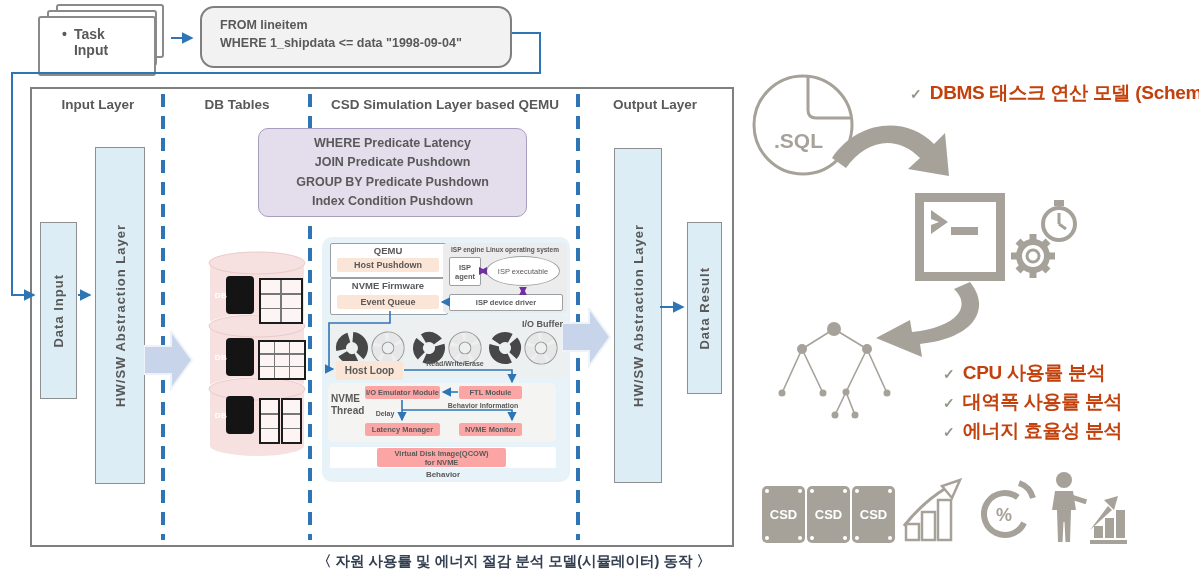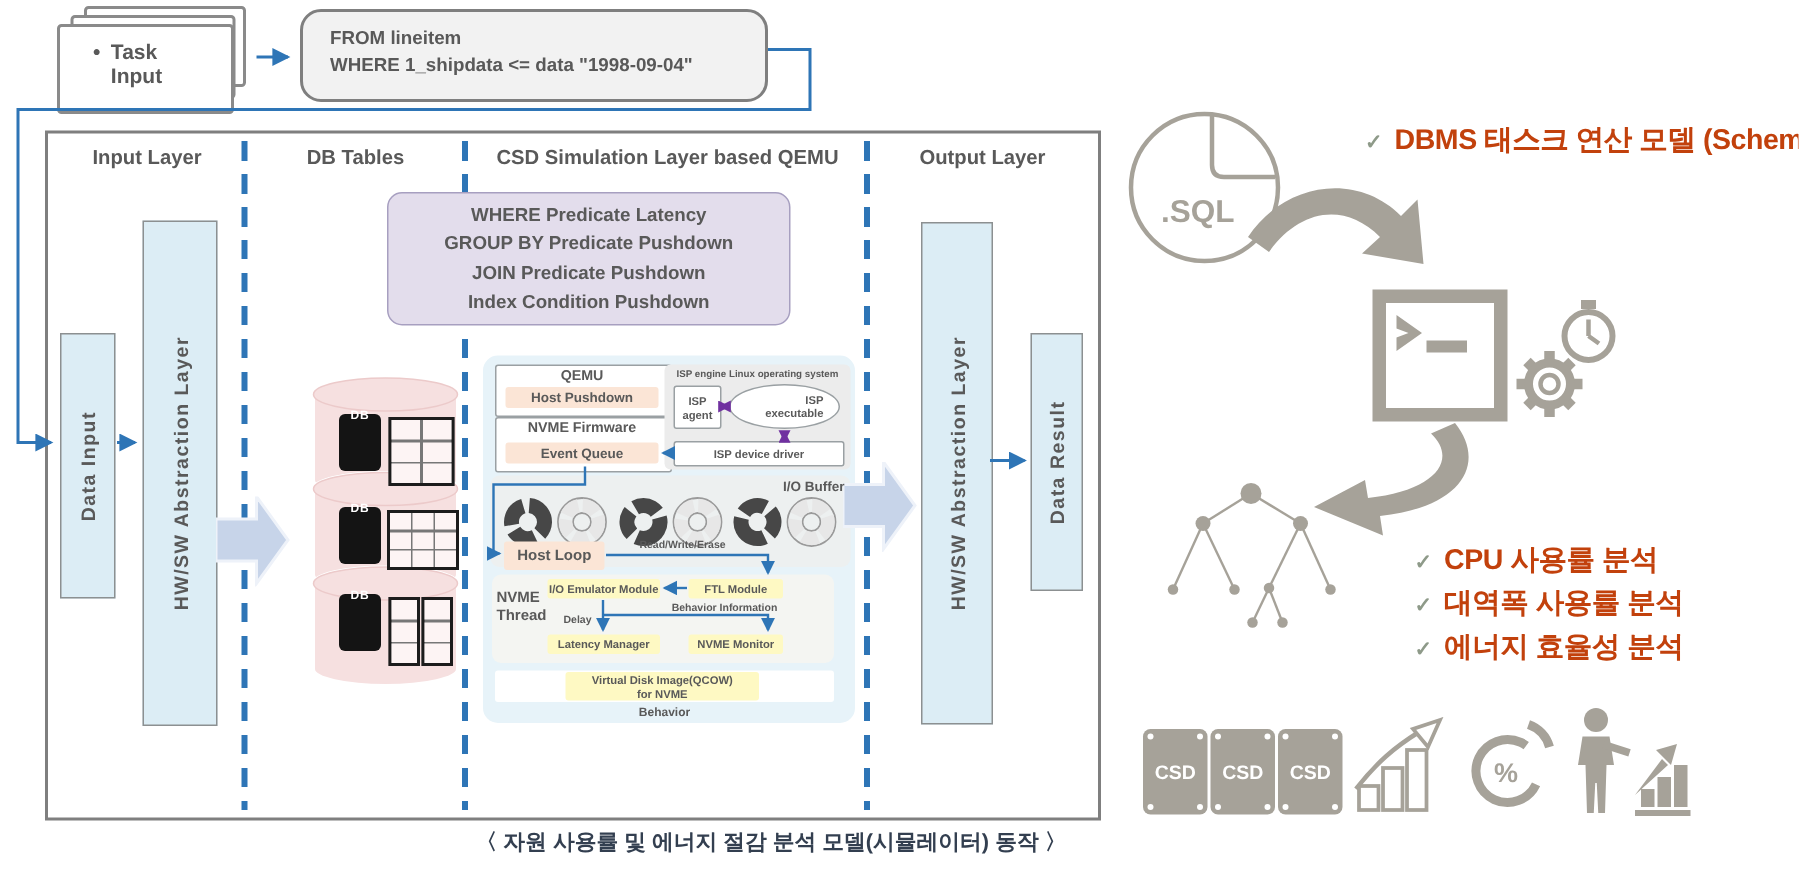--- a/index.html
+++ b/index.html
@@ -23,27 +23,27 @@
   .vtext{writing-mode:vertical-rl;transform:rotate(180deg);font-weight:bold;font-size:13px;color:#595959;letter-spacing:1px;white-space:nowrap}
   
   .csd{left:322px;top:237px;width:248px;height:245px;background:#e7f3f9;border-radius:10px;z-index:2}
   .wbox{position:absolute;background:#fff;border:1px solid #9aa0a3;border-radius:2px}
   .minihdr{position:absolute;font-size:9.5px;font-weight:bold;color:#595959;text-align:center}
   .orange{position:absolute;background:#fbe5d6;border-radius:2px;display:flex;align-items:center;justify-content:center;
           font-size:9px;font-weight:bold;color:#595959}
   .grayzone{position:absolute;background:#ececec;border-radius:4px}
   .tiny{position:absolute;font-size:6.5px;font-weight:bold;color:#595959;text-align:center}
   .small8{position:absolute;font-size:8px;font-weight:bold;color:#595959}
-  .green{position:absolute;background:#fef9c3;border-radius:2px;display:flex;align-items:center;justify-content:center;
+  .green{position:absolute;background:#fca5a5;border-radius:2px;display:flex;align-items:center;justify-content:center;
          font-size:7.5px;font-weight:bold;color:#595959;text-align:center}
   .donutzone{left:327px;top:317px;width:240px;height:61px;background:#edf0f0;border-radius:6px;z-index:2}
   .nvmezone{left:328px;top:383px;width:228px;height:59px;background:#f4f5f2;border-radius:6px;z-index:2}
   .whitestrip{left:330px;top:447px;width:226px;height:21px;background:#fff;border-radius:2px;z-index:2}
   
-  .dbcard{position:absolute;background:#141414;border-radius:4px;z-index:3;display:flex;flex-direction:column;
+  .dbcard{position:absolute;background:#141414;border-radius:4px;z-index:3;display:flex;
           align-items:center;justify-content:center;gap:19px}
   .dbcard .lbl{color:#fff;font-size:8px;font-weight:bold;letter-spacing:.5px}
   .dbcard .bar{width:16px;height:2.5px;background:#fff}
   .tbl{position:absolute;z-index:3;display:grid;gap:1.5px;background:#777;border:2px solid #1c1c1c}
   .tbl span{background:#fdf4f4}
   
   .knote{position:absolute;display:flex;gap:8px;align-items:baseline;font-weight:bold;white-space:nowrap}
   .knote .chk{color:#8e9a89;font-size:14px}
   .knote .txt{color:#c2410c;font-size:19px;letter-spacing:-0.3px}
   .chip{position:absolute;width:43px;height:57px;background:#a6a299;border-radius:5px;z-index:2;
@@ -80,22 +80,22 @@
 <div class="abs hdr" style="left:35px;top:97px;width:126px">Input Layer</div>
 <div class="abs hdr" style="left:168px;top:97px;width:138px">DB Tables</div>
 <div class="abs hdr" style="left:315px;top:97px;width:260px">CSD Simulation Layer based QEMU</div>
 <div class="abs hdr" style="left:582px;top:97px;width:146px">Output Layer</div>
 <div class="abs dash" style="left:161px;top:94px;height:446px"></div>
 <div class="abs dash" style="left:308px;top:94px;height:446px"></div>
 <div class="abs dash" style="left:576px;top:94px;height:446px"></div>
 
 <div class="abs purple">
   <div>WHERE Predicate Latency</div>
+  <div>JOIN Predicate Pushdown</div>
   <div>GROUP BY Predicate Pushdown</div>
-  <div>JOIN Predicate Pushdown</div>
   <div>Index Condition Pushdown</div>
 </div>
 
 <div class="abs vbox" style="left:40px;top:222px;width:35px;height:175px">
   <span class="vtext">Data Input</span>
 </div>
 <div class="abs vbox" style="left:95px;top:147px;width:48px;height:335px">
   <span class="vtext">HW/SW Abstraction Layer</span>
 </div>
 
@@ -170,21 +170,21 @@
 <div class="minihdr" style="left:330px;top:245px;width:116px;z-index:4">QEMU</div>
 <div class="orange" style="left:337px;top:258px;width:102px;height:14px;z-index:4">Host Pushdown</div>
 
 <div class="wbox" style="left:330px;top:278px;width:116px;height:35px;z-index:3"></div>
 <div class="minihdr" style="left:330px;top:280px;width:116px;z-index:4">NVME Firmware</div>
 <div class="orange" style="left:337px;top:295px;width:102px;height:14px;z-index:4">Event Queue</div>
 
 <div class="grayzone" style="left:443px;top:243px;width:124px;height:70px;z-index:3"></div>
 <div class="tiny" style="left:443px;top:246px;width:124px;z-index:4">ISP engine Linux operating system</div>
 <div class="wbox" style="left:449px;top:257px;width:30px;height:27px;z-index:4;display:flex;align-items:center;justify-content:center;font-size:7.5px;font-weight:bold;text-align:center">ISP agent</div>
-<div class="wbox" style="left:486px;top:256px;width:74px;height:30px;z-index:4;border-radius:50%;display:flex;align-items:center;justify-content:center;font-size:7.5px;font-weight:bold;text-align:right;padding:0 10px;box-sizing:border-box">ISP executable</div>
+<div class="wbox" style="left:486px;top:256px;width:74px;height:30px;z-index:4;border-radius:50%;display:flex;align-items:center;justify-content:center;font-size:7.5px;font-weight:normal;text-align:right;padding:0 10px;box-sizing:border-box">ISP executable</div>
 <div class="wbox" style="left:449px;top:294px;width:112px;height:15px;z-index:4;display:flex;align-items:center;justify-content:center;font-size:7.5px;font-weight:bold">ISP device driver</div>
 
 <div class="abs donutzone"></div>
 <div class="small8" style="left:495px;top:319px;width:68px;text-align:right;z-index:4;font-size:9px">I/O Buffer</div>
 <svg class="abs" style="left:334px;top:330px;z-index:4" width="36" height="36">
   <circle cx="18" cy="18" r="11" fill="none" stroke="#474747" stroke-width="10" stroke-dasharray="16 4" transform="rotate(-40 18 18)"></circle>
   </svg>
 <svg class="abs" style="left:370px;top:330px;z-index:4" width="36" height="36">
   <circle cx="18" cy="18" r="16" fill="none" stroke="#9a9a9a" stroke-width="1.2"></circle>
     <circle cx="18" cy="18" r="6" fill="none" stroke="#9a9a9a" stroke-width="1.2"></circle>

